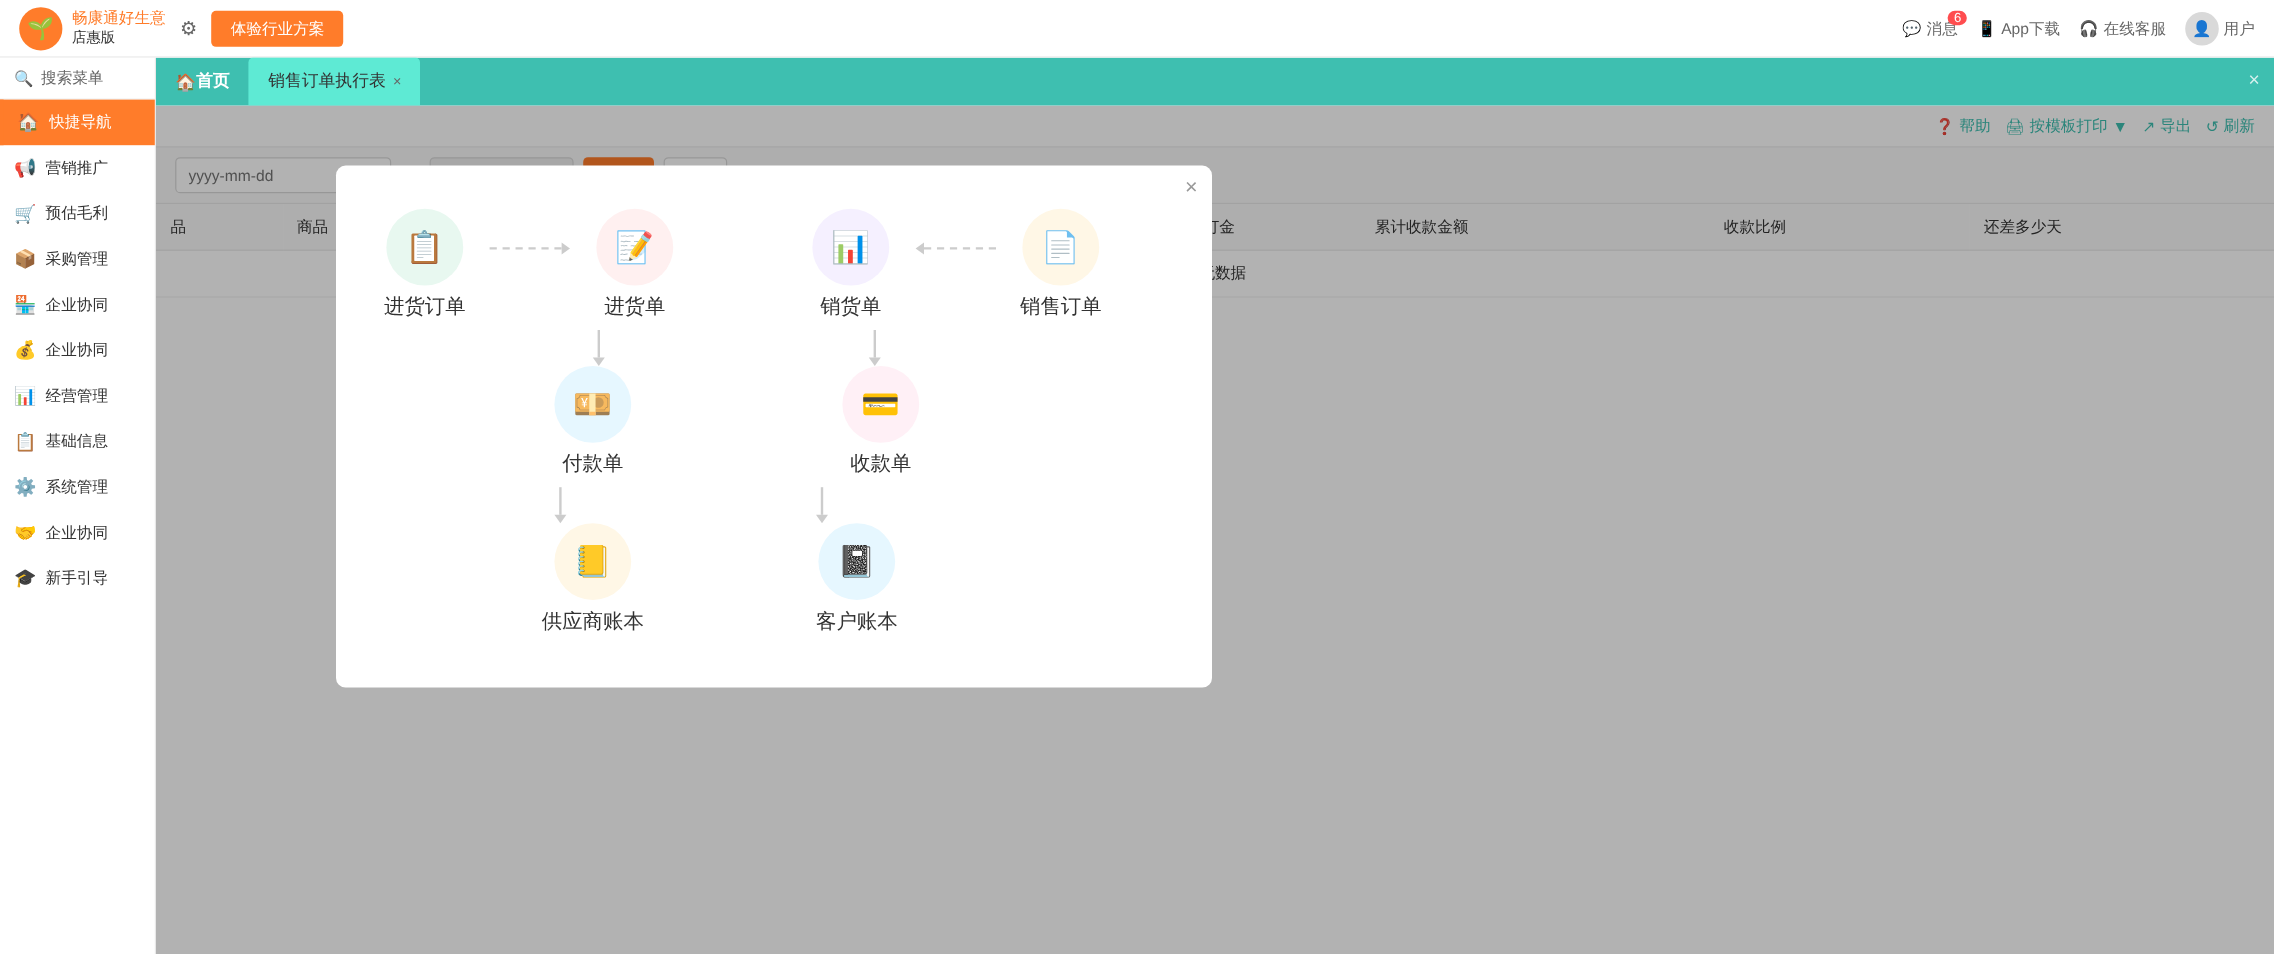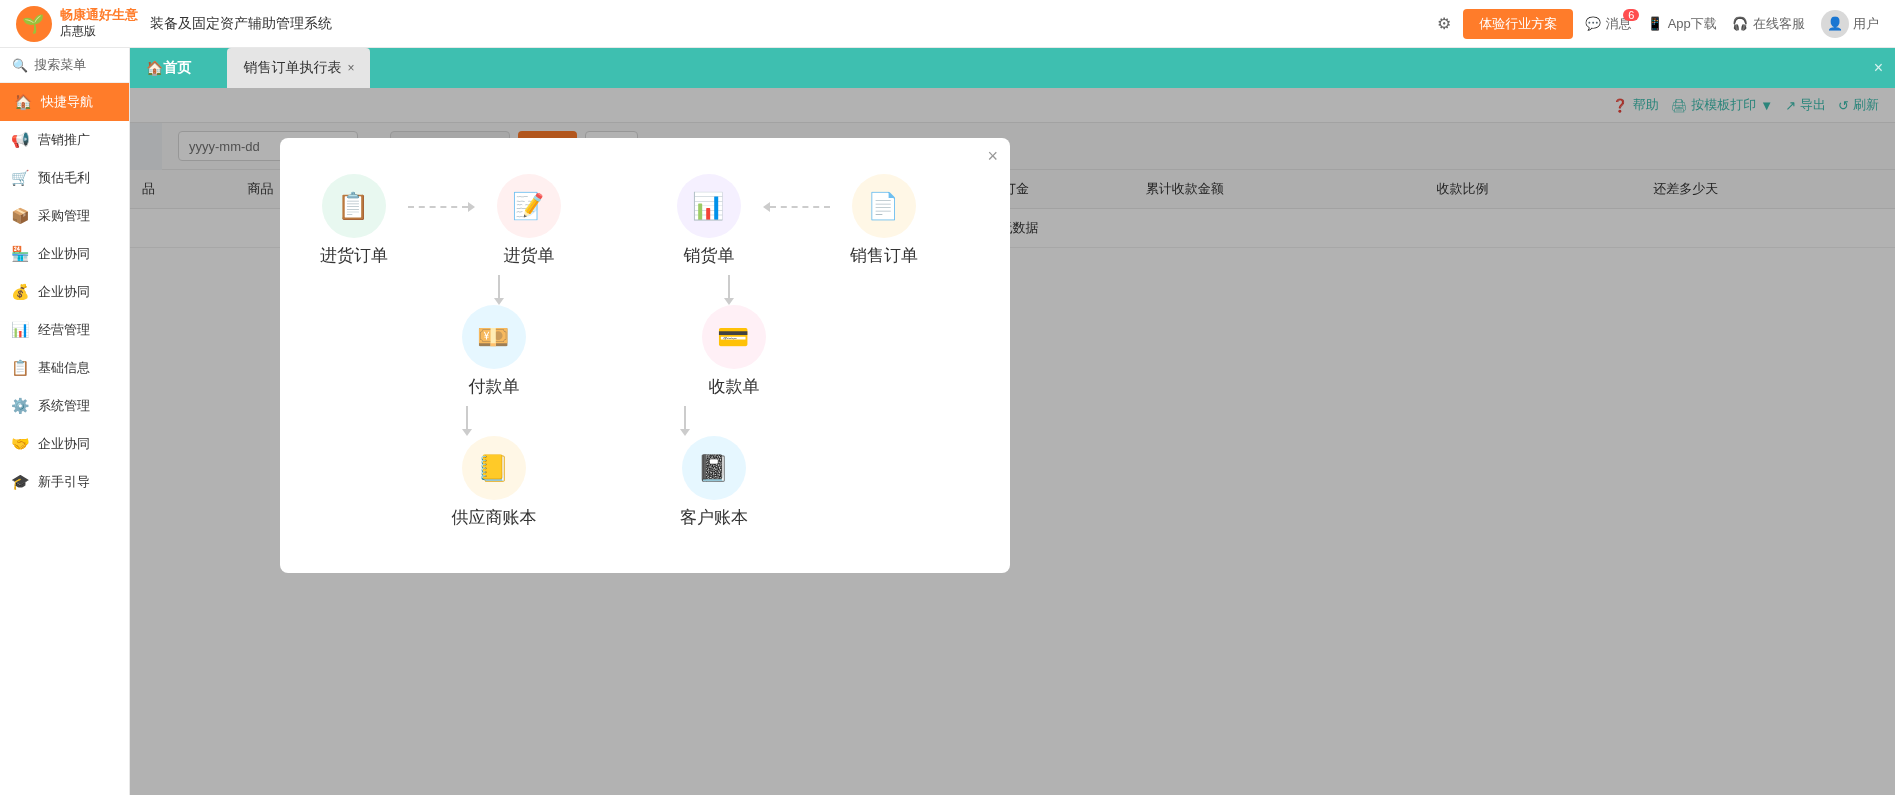--- a/index.html
+++ b/index.html
@@ -6,47 +6,47 @@
     body { font-family: "Microsoft YaHei", "PingFang SC", sans-serif; font-size: 13px; background: #f5f5f5; overflow: hidden; }
 
     
     .app-wrapper { display: flex; flex-direction: column; height: 795px; width: 1895px; }
     .top-bar { display: flex; align-items: center; height: 48px; background: #fff; border-bottom: 1px solid #e8e8e8; padding: 0 16px; gap: 12px; flex-shrink: 0; }
     .main-area { display: flex; flex: 1; overflow: hidden; }
     .sidebar { width: 130px; background: #fff; border-right: 1px solid #e8e8e8; flex-shrink: 0; display: flex; flex-direction: column; }
     .content-area { flex: 1; display: flex; flex-direction: column; overflow: hidden; background: #f0f2f5; }
     .tab-bar { display: flex; align-items: center; background: #3ebfb0; height: 40px; padding: 0 0 0 0; flex-shrink: 0; }
     .tab-item { padding: 0 16px; height: 40px; display: flex; align-items: center; cursor: pointer; font-size: 14px; color: rgba(255,255,255,0.85); }
-    .tab-item.active { background: #e5e5e5; color: #333; border-radius: 4px 4px 0 0; position: relative; margin-left: 20px; }
+    .tab-item.active { background: #5eead4; color: #333; border-radius: 4px 4px 0 0; position: relative; }
     .tab-item.home { color: #fff; font-weight: bold; }
     .tab-close { margin-left: 6px; font-size: 12px; color: #666; cursor: pointer; }
     .page-content { flex: 1; position: relative; overflow: hidden; }
 
     
     .logo-area { display: flex; align-items: center; gap: 8px; min-width: 120px; }
     .logo-icon { width: 36px; height: 36px; background: #ff7c2a; border-radius: 50%; display: flex; align-items: center; justify-content: center; color: white; font-size: 18px; }
     .logo-text { font-size: 12px; color: #333; line-height: 1.3; }
-    .logo-text .brand { color: #ff7c2a; font-weight: bold; font-size: 13px; }
+    .logo-text .brand { color: #ff7c2a; font-weight: normal; font-size: 13px; }
     .system-name { color: #333; font-size: 14px; font-weight: 500; flex: 1; }
     .top-actions { display: flex; align-items: center; gap: 16px; margin-left: auto; }
     .btn-experience { background: #ff7c2a; color: white; border: none; padding: 6px 16px; border-radius: 4px; cursor: pointer; font-size: 13px; }
     .gear-btn { color: #666; cursor: pointer; font-size: 16px; }
     .top-icon-item { display: flex; align-items: center; gap: 4px; color: #666; font-size: 13px; cursor: pointer; position: relative; }
     .badge { background: #ff4d4f; color: white; border-radius: 10px; padding: 0 5px; font-size: 11px; position: absolute; top: -6px; right: -8px; min-width: 16px; text-align: center; }
     .user-avatar { width: 28px; height: 28px; border-radius: 50%; background: #d9d9d9; display: flex; align-items: center; justify-content: center; color: #666; }
     .sidebar-search { display: flex; align-items: center; gap: 6px; padding: 8px 12px; cursor: pointer; color: #666; font-size: 13px; border-bottom: 1px solid #f0f0f0; }
     .sidebar-nav-item { display: flex; align-items: center; gap: 8px; padding: 10px 12px; cursor: pointer; color: #333; font-size: 13px; transition: background 0.2s; }
     .sidebar-nav-item.active { background: #fff0e6; color: #ff7c2a; border-left: 3px solid #ff7c2a; }
     .sidebar-nav-item .nav-icon { width: 18px; height: 18px; display: inline-flex; align-items: center; justify-content: center; font-size: 15px; }
 
     
     .toolbar { display: flex; align-items: center; padding: 8px 16px; background: #fff; border-bottom: 1px solid #e8e8e8; gap: 12px; flex-wrap: wrap; }
     .toolbar-right { margin-left: auto; display: flex; gap: 12px; align-items: center; }
     .toolbar-btn { color: #3ebfb0; font-size: 13px; cursor: pointer; display: flex; align-items: center; gap: 4px; }
-    .search-area { display: flex; align-items: center; gap: 8px; padding: 8px 16px; background: #fafafa; border-bottom: 1px solid #e8e8e8; flex-wrap: wrap; margin-left: 32px; }
+    .search-area { display: flex; align-items: center; gap: 8px; padding: 8px 16px; background: #fafafa; border-bottom: 1px solid #e8e8e8; flex-wrap: wrap; }
     .search-input { border: 1px solid #d9d9d9; border-radius: 4px; padding: 4px 10px; font-size: 13px; width: 180px; height: 30px; }
     .search-select { border: 1px solid #d9d9d9; border-radius: 4px; padding: 4px 10px; font-size: 13px; width: 120px; height: 30px; }
     .btn-query { background: #ff7c2a; color: white; border: none; padding: 4px 16px; border-radius: 4px; cursor: pointer; height: 30px; }
     .btn-set { background: #fff; color: #666; border: 1px solid #d9d9d9; padding: 4px 12px; border-radius: 4px; cursor: pointer; height: 30px; }
     .more-conditions { color: #3ebfb0; font-size: 13px; cursor: pointer; }
 
     
     .table-container { flex: 1; overflow: auto; background: #fff; }
     .data-table { width: 100%; border-collapse: collapse; }
     .data-table th { background: #fafafa; padding: 10px 12px; text-align: left; font-weight: 500; color: #333; border-bottom: 1px solid #e8e8e8; font-size: 13px; white-space: nowrap; }
@@ -90,21 +90,20 @@
 <div class="app-wrapper">
 
   <div class="top-bar">
     <div class="logo-area">
       <div class="logo-icon">🌱</div>
       <div class="logo-text">
         <div class="brand">畅康通好生意</div>
         <div>店惠版</div>
       </div>
     </div>
-    <div class="system-name">装备及固定资产辅助管理系统</div>
     <span class="gear-btn">⚙</span>
     <button class="btn-experience">体验行业方案</button>
     <div class="top-actions">
       <div class="top-icon-item">
         <span>💬</span>
         <span>消息</span>
         <span class="badge">6</span>
       </div>
       <div class="top-icon-item">
         <span>📱</span>

